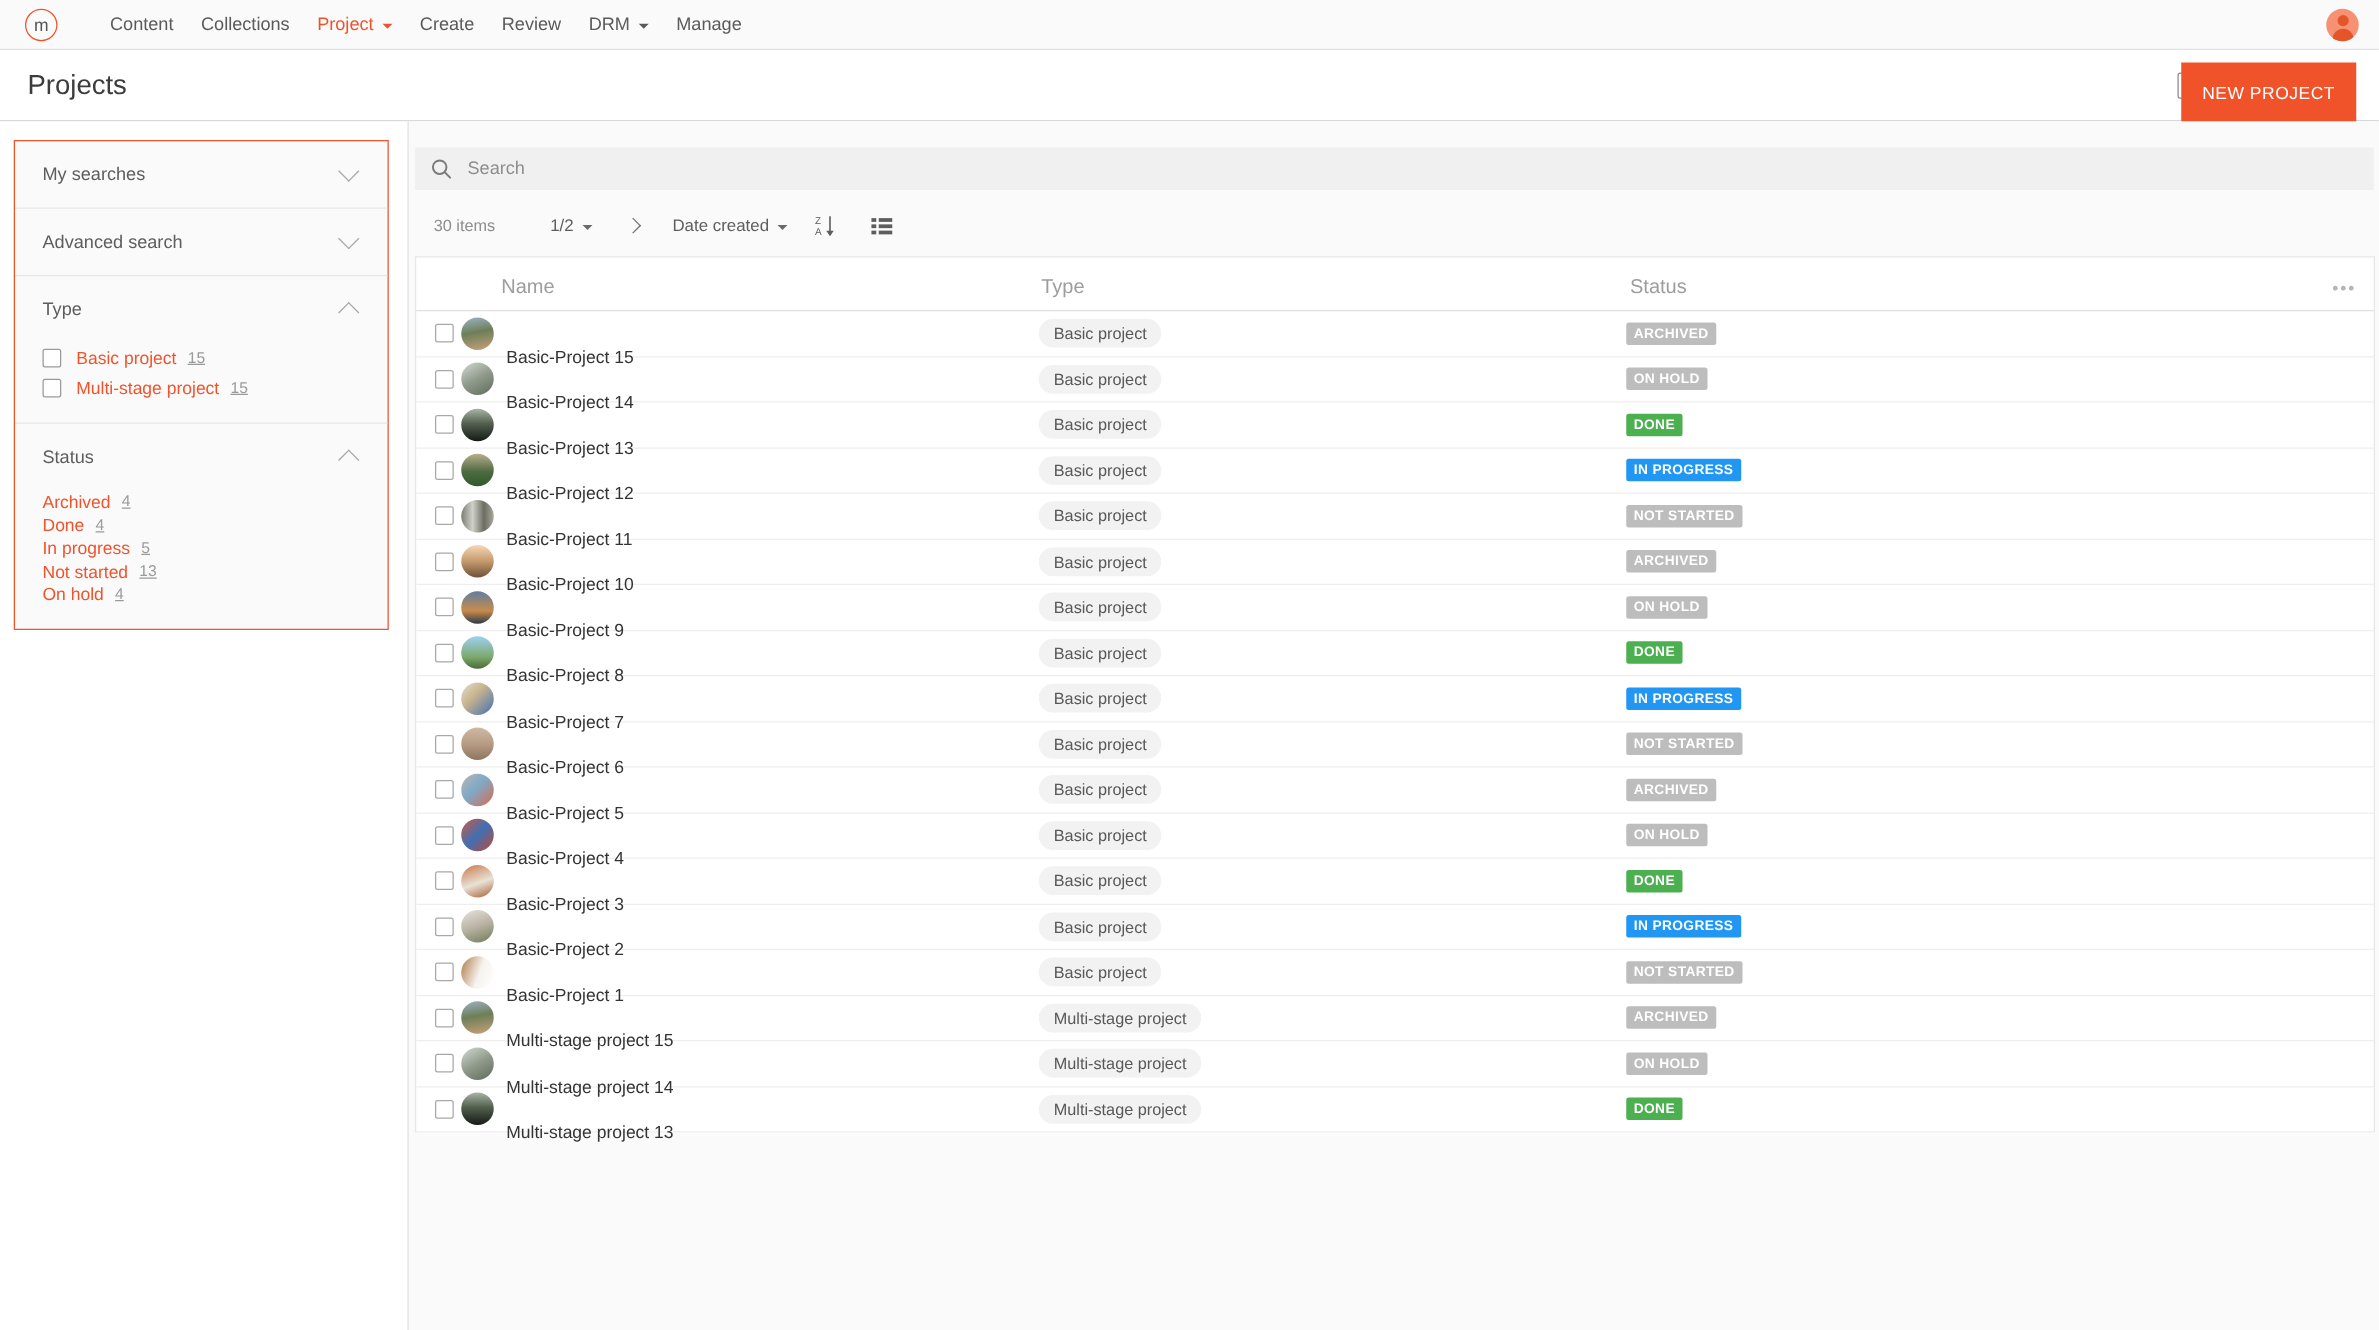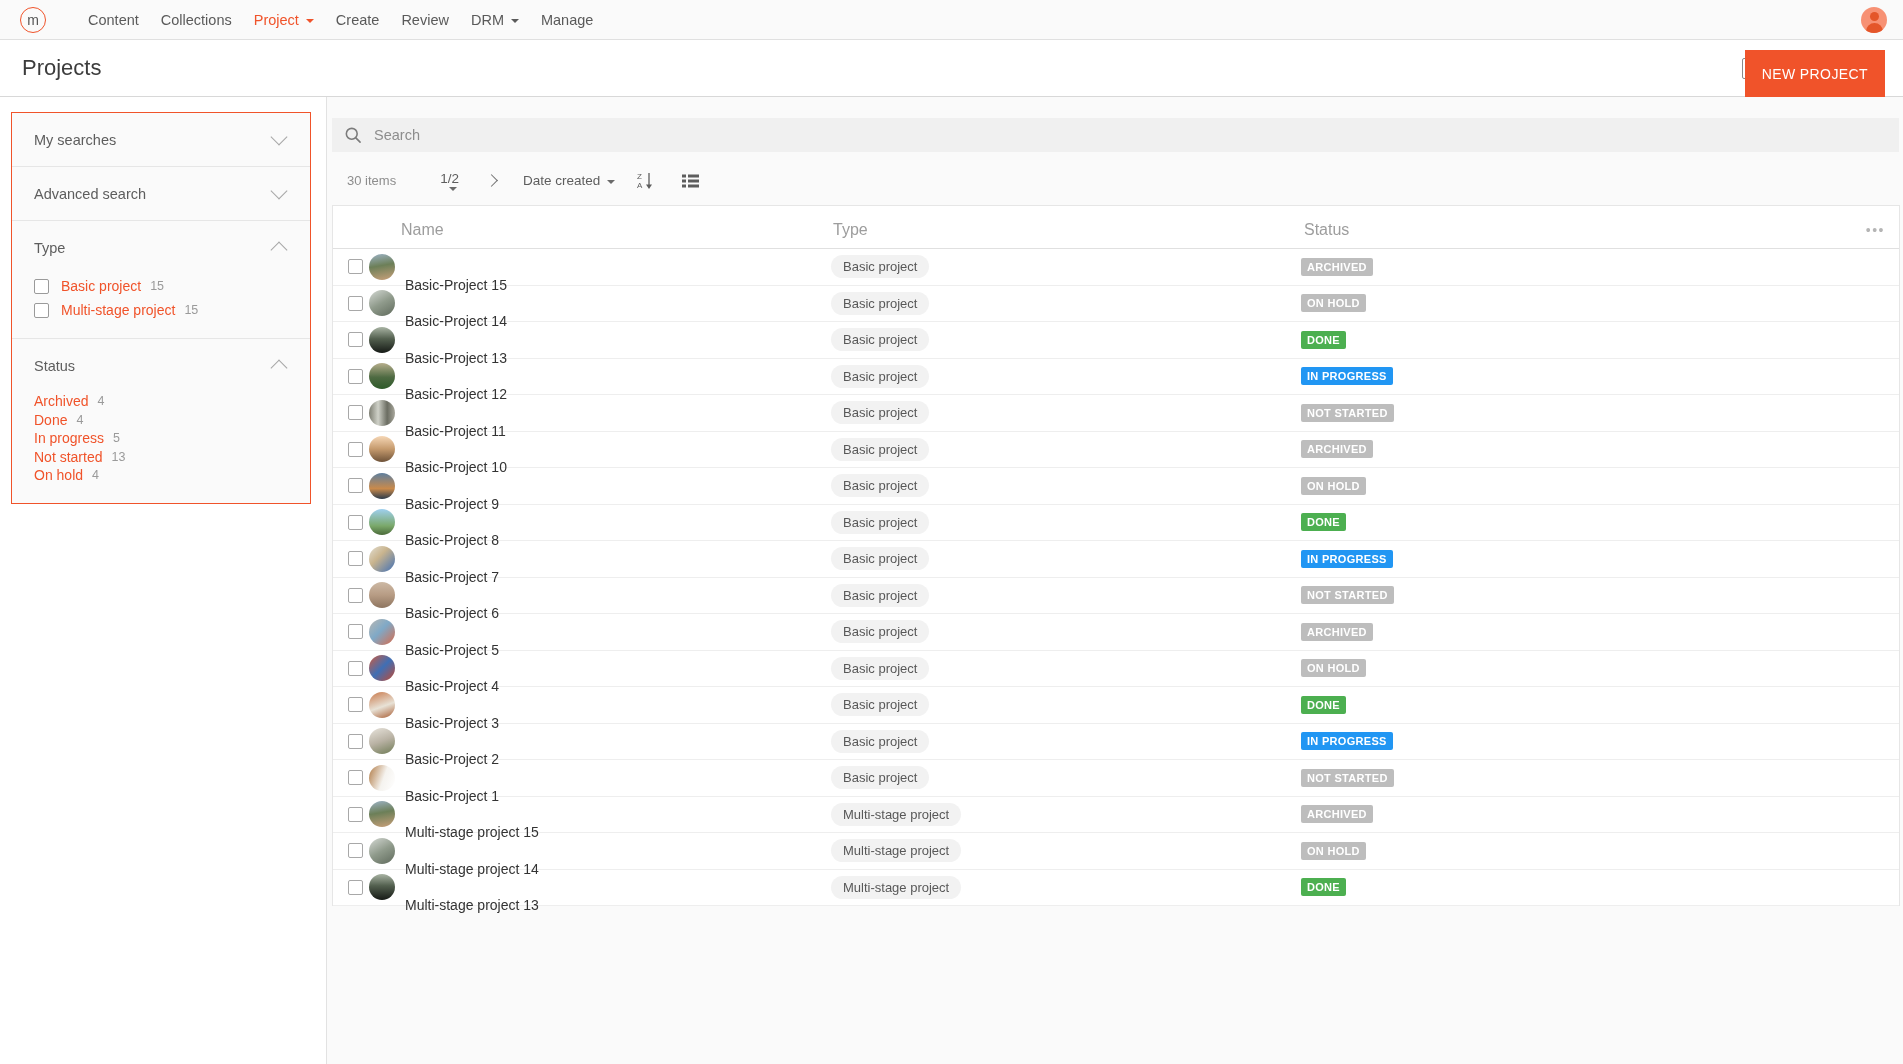--- a/index.html
+++ b/index.html
@@ -179,20 +179,21 @@
     flex: 0 0 auto;
   }
   .facet-label {
     font-size: 14px;
     color: #f0532a;
   }
   .facet-count {
     font-size: 12.5px;
     color: #9a9a9a;
     margin-left: 9px;
+    text-decoration: underline;
   }
   #type-body { padding-bottom: 16px; }
   #status-body { padding-bottom: 18px; }
   #status-body .facet-row { height: 18.5px; }
 
   
   #main {
     position: absolute;
     left: 326px; top: 97px;
     width: 1577px;
@@ -236,21 +237,20 @@
     margin-left: 20px;
     font-size: 13px;
     color: #8d8d8d;
   }
   #page-indicator {
     margin-left: 44px;
     font-size: 13.5px;
     color: #5d5d5d;
     display: flex; align-items: center;
     cursor: pointer;
-    flex-direction: column;
   }
   #next-page {
     margin-left: 28px;
     width: 9px; height: 9px;
     border-right: 1.6px solid #707070;
     border-top: 1.6px solid #707070;
     transform: rotate(45deg);
     cursor: pointer;
   }
   #sort-field {

